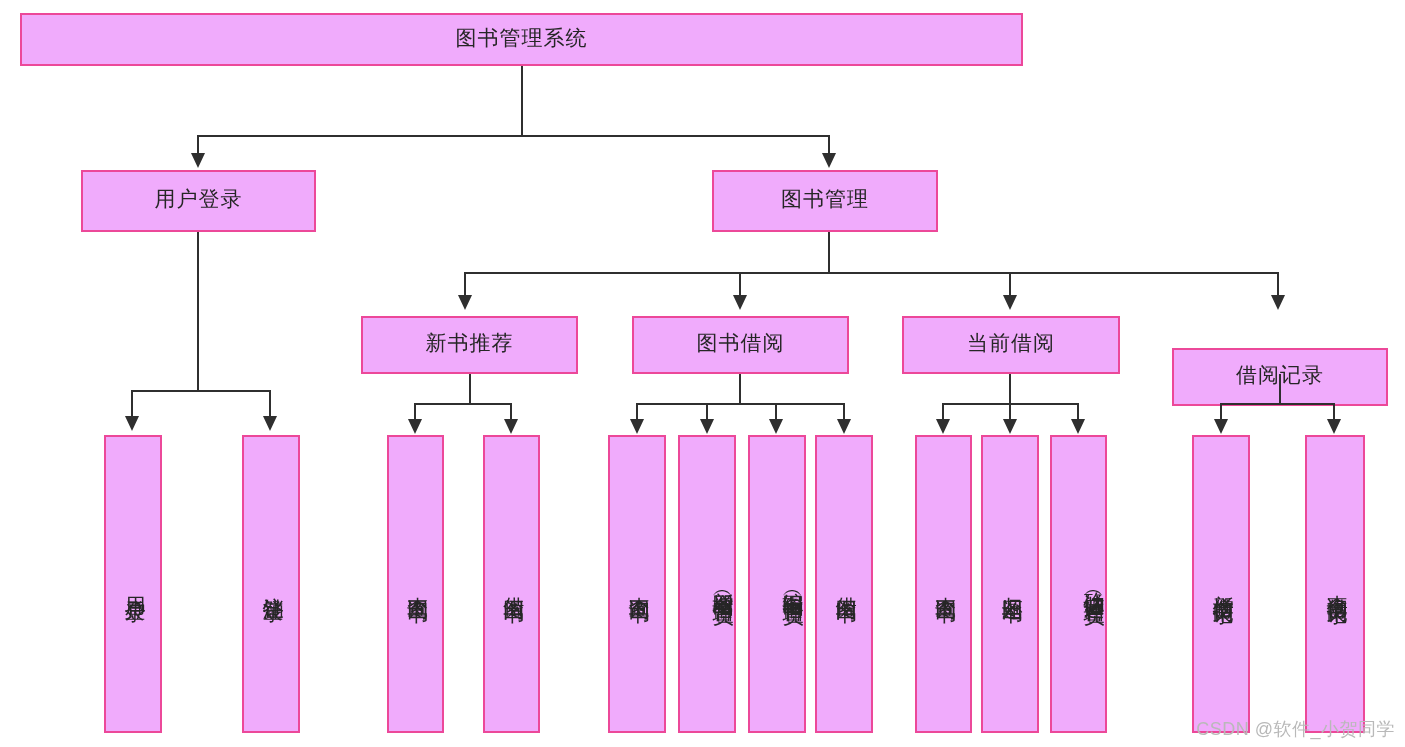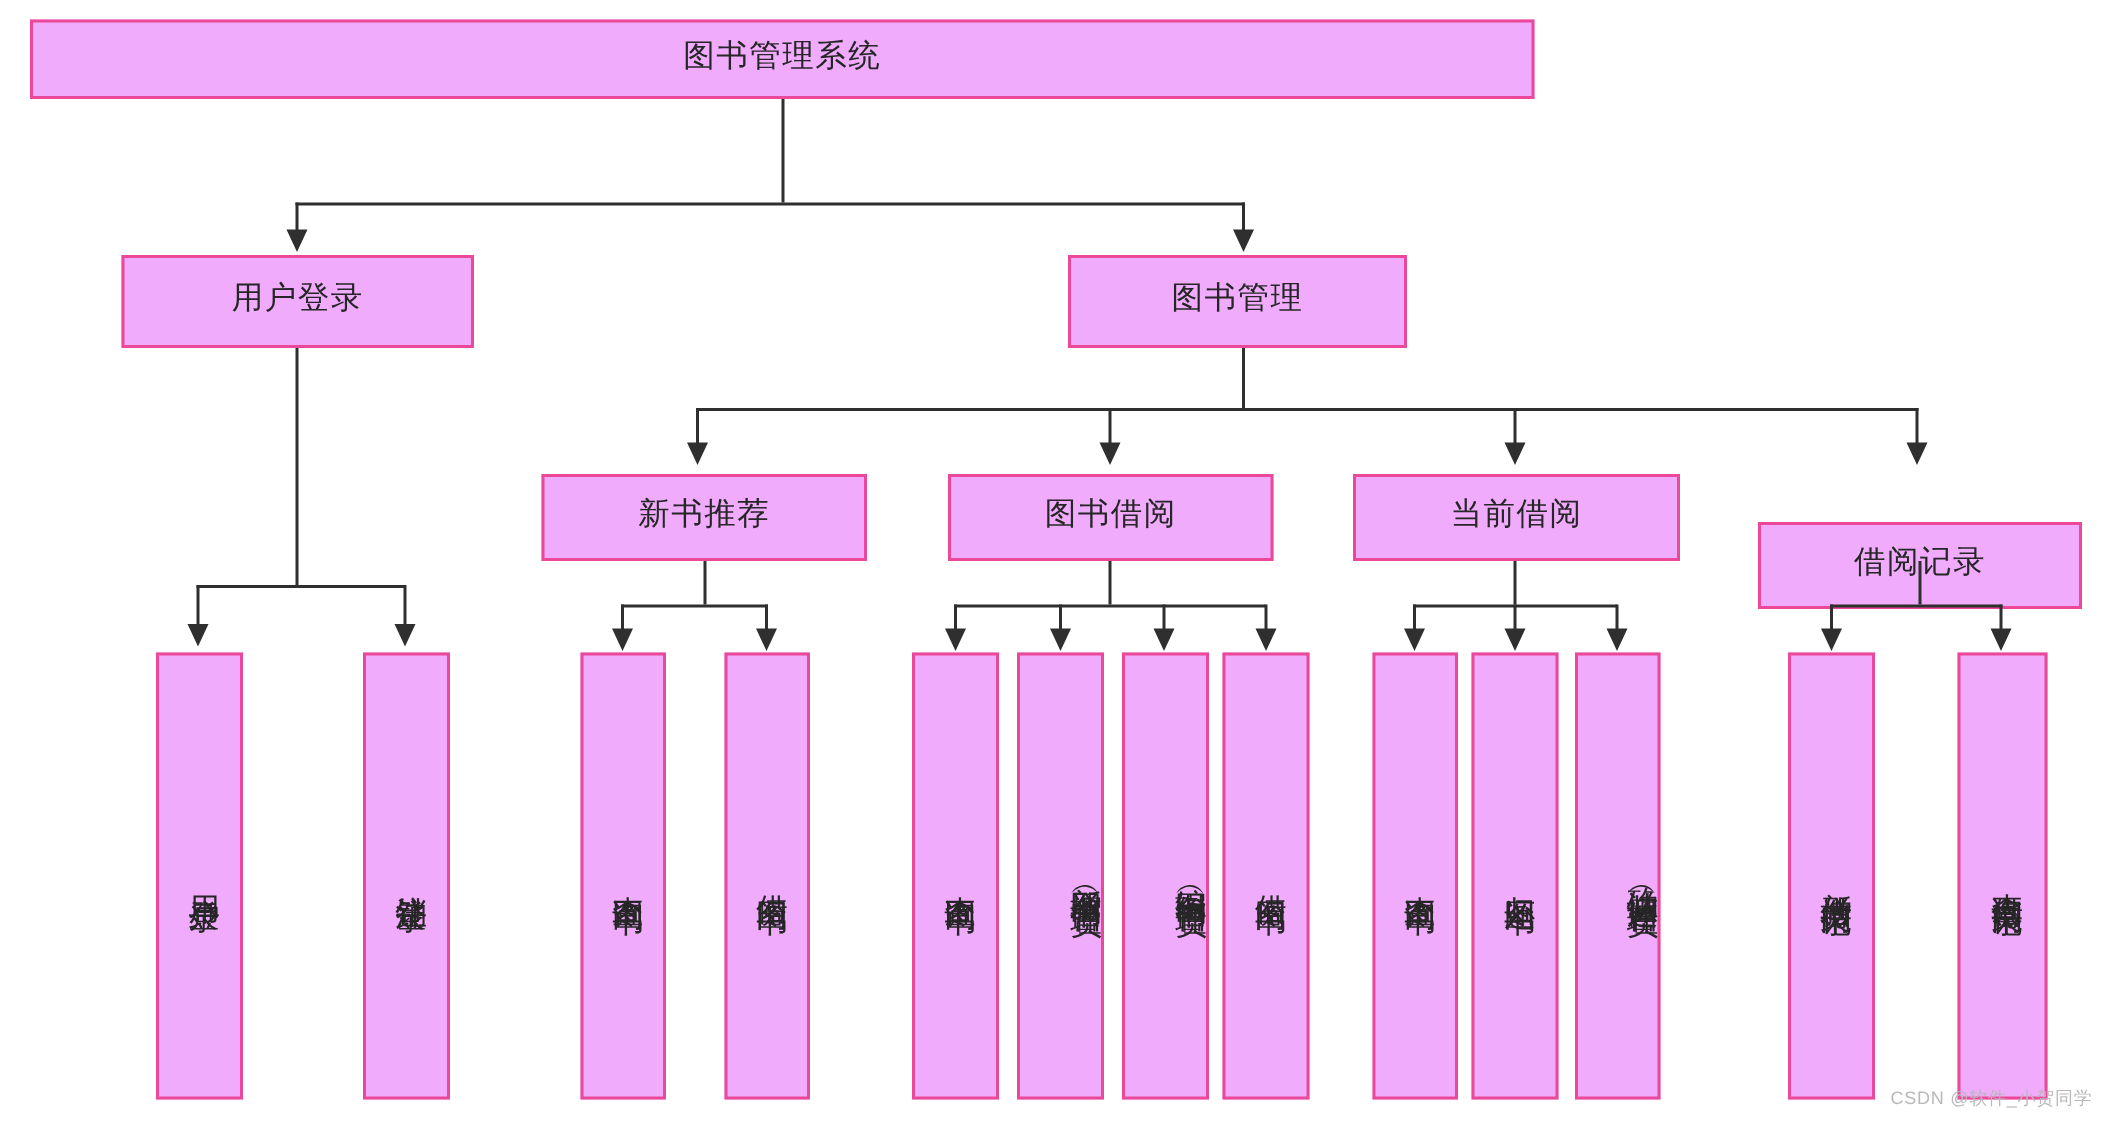--- a/index.html
+++ b/index.html
@@ -67,21 +67,21 @@
     border-left: 7px solid transparent;
     border-right: 7px solid transparent;
     border-top: 15px solid #2f2f2f;
   }
 
   
   #watermark {
     position: absolute;
     right: 10px;
     bottom: 6px;
-    font-size: 12px;
+    font-size: 18px;
     color: #b9b9b9;
     white-space: nowrap;
     letter-spacing: 0.5px;
   }
 </style>
 </head>
 <body>
 
 <div id="canvas">
 

